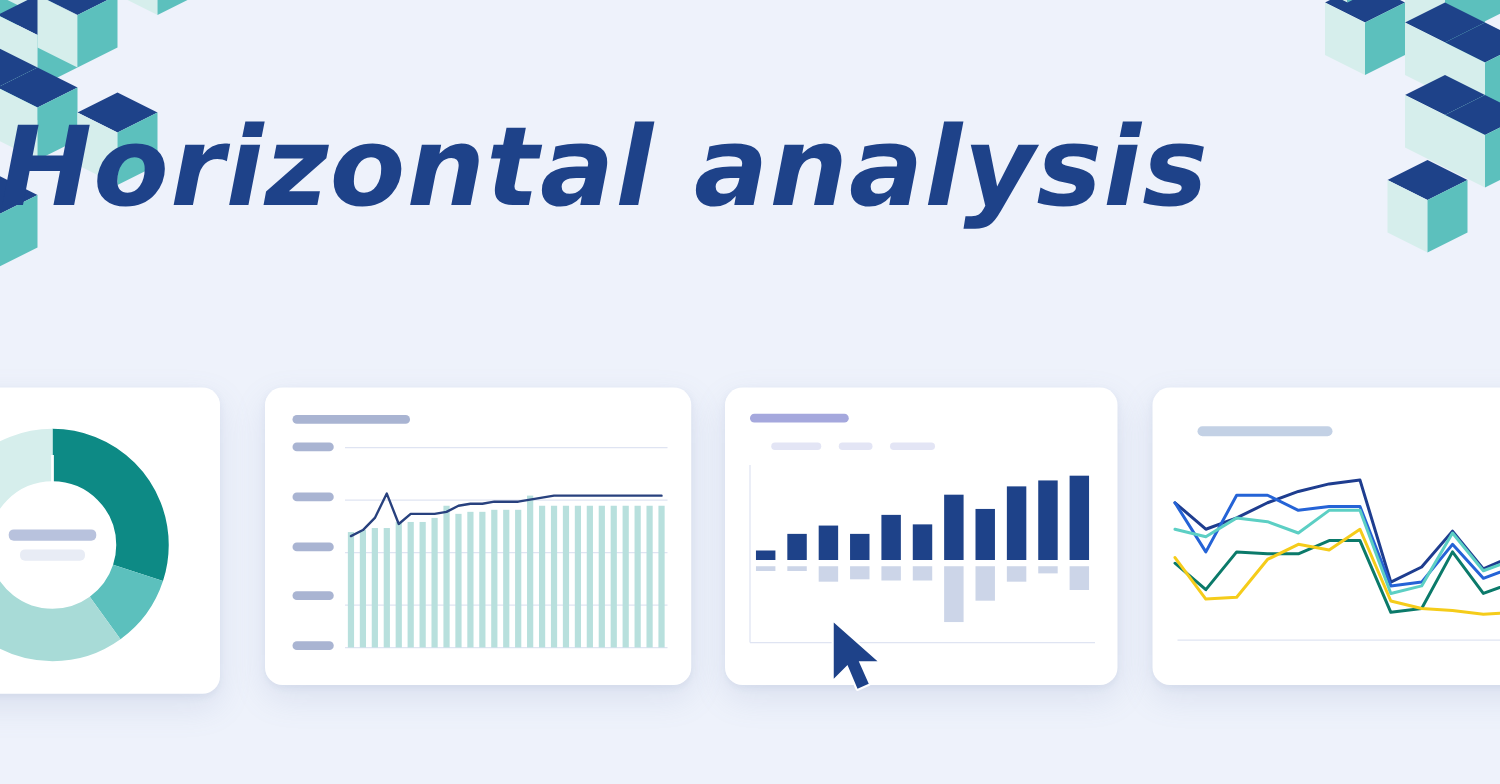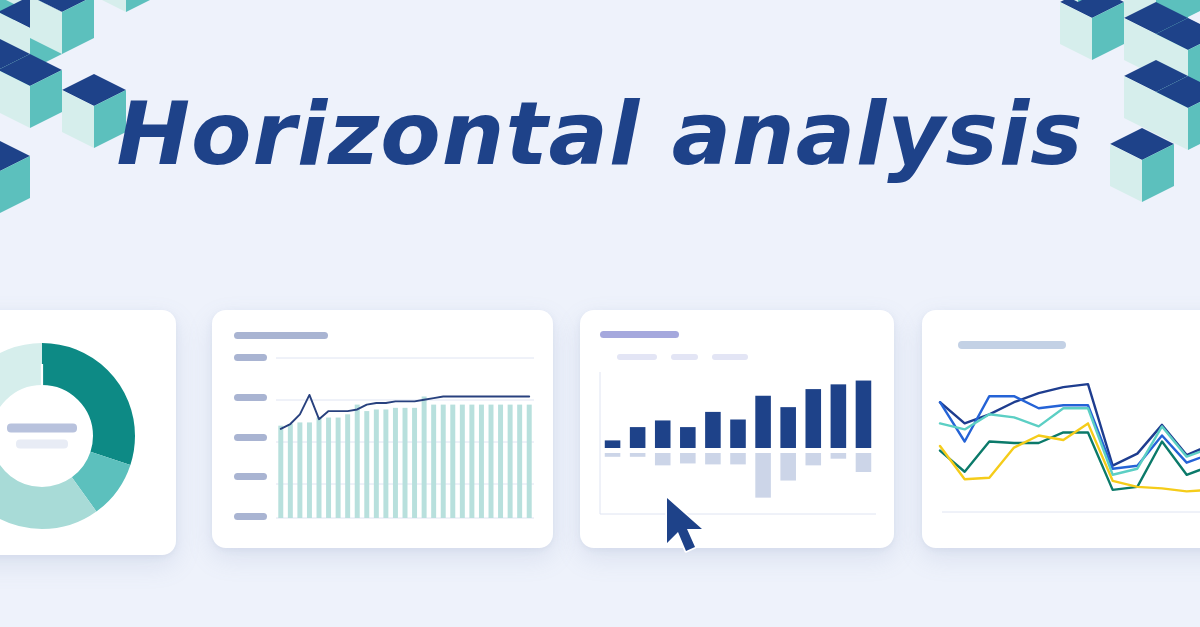--- a/index.html
+++ b/index.html
@@ -28,21 +28,21 @@
     inset: 0;
     pointer-events: none;
   }
 
   
   .hero-title {
     position: absolute;
     left: 0;
     right: 0;
     top: 88px;
-    text-align: center;
+    text-align: left;
     font-family: "DejaVu Sans", sans-serif;
     font-weight: 700;
     font-style: italic;
     font-size: 88px;
     letter-spacing: 1px;
     color: #1e4289;
     line-height: 1.05;
     white-space: nowrap;
   }
 

